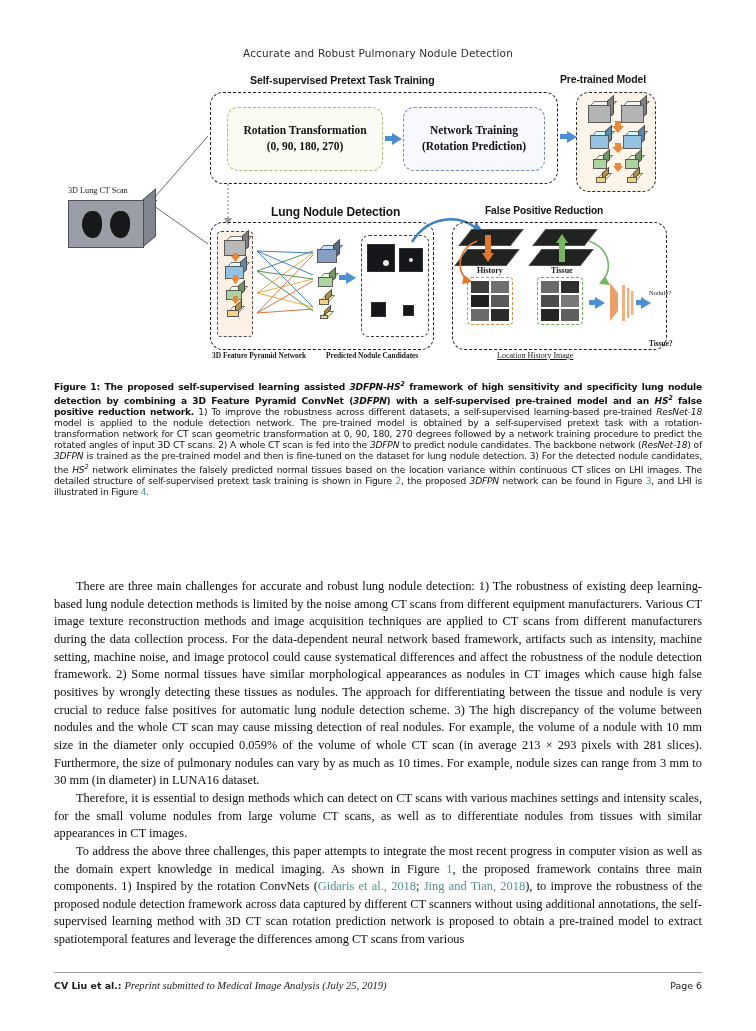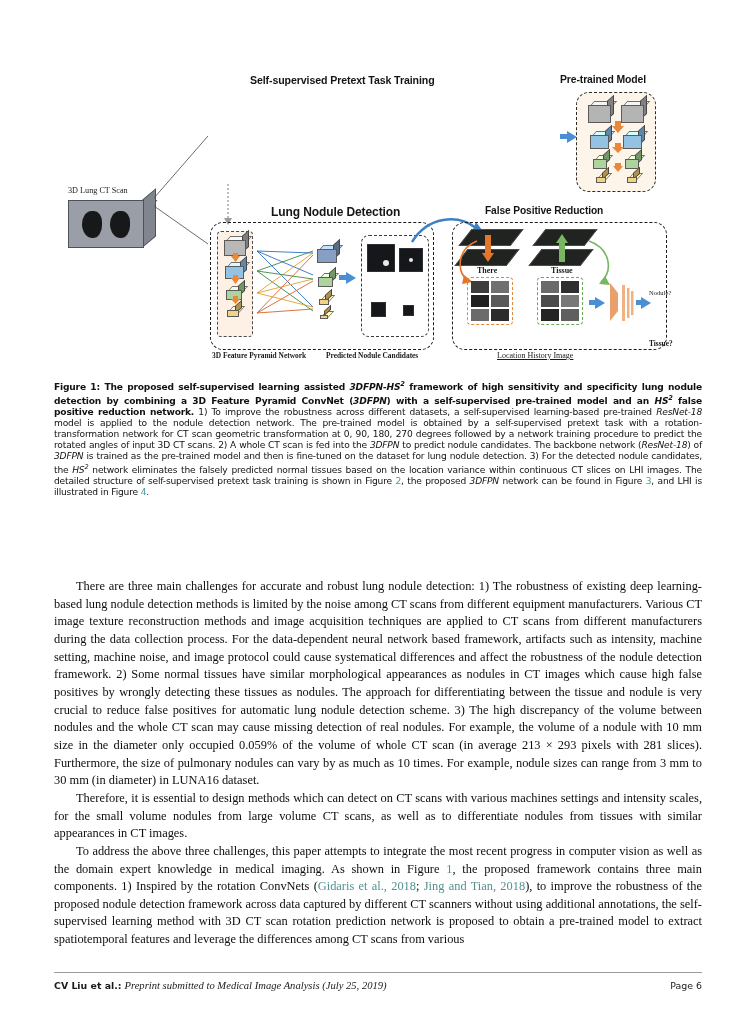--- a/index.html
+++ b/index.html
@@ -234,20 +234,21 @@
     align-items: baseline;
   }
   .footer .ftitle { font-style: italic; font-family: "Liberation Serif", serif; font-size: 10.6px; }
   .footer .fauthor { font-weight: bold; }
 </style>
 </head>
 <body>
 
 <div class="page">
 
+  <div class="running-head">Accurate and Robust Pulmonary Nodule Detection</div>
 
   <div class="figure">
 
     <div class="fig-label" style="left:190px; top:0px; font-size:10.6px;">Self-supervised Pretext Task Training</div>
     <div class="fig-label" style="left:500px; top:0px; font-size:10.4px;">Pre-trained Model</div>
     <div class="fig-label" style="left:211px; top:131px; font-size:12px;">Lung Nodule Detection</div>
     <div class="fig-label" style="left:425px; top:131px; font-size:10.2px;">False Positive Reduction</div>
 
     <div class="ctscan-wrap">
       <div class="fig-caption-sm" style="left:4px; top:0px; font-size:8.2px;">3D Lung CT Scan</div>
@@ -257,20 +258,37 @@
         <div class="lung" style="left:13px; top:10px; width:20px; height:27px;"></div>
         <div class="lung" style="left:41px; top:10px; width:20px; height:27px;"></div>
       </div>
     </div>
 
     <svg style="position:absolute; left:90px; top:20px; width:66px; height:168px; overflow:visible;">
       <line x1="4" y1="104" x2="58" y2="42" stroke="#5b5b5b" stroke-width="0.9"></line>
       <line x1="4" y1="112" x2="58" y2="150" stroke="#5b5b5b" stroke-width="0.9"></line>
     </svg>
 
+    <div class="dash-box pretext-box">
+      <div class="inner-box rot-box">
+        <span>
+          <span>Rotation Transformation</span><br>
+          <span>(0, 90, 180, 270)</span>
+        </span>
+      </div>
+      <div class="inner-box net-box">
+        <span>
+          <span>Network Training</span><br>
+          <span>(Rotation Prediction)</span>
+        </span>
+      </div>
+
+      <div class="arrow-stem" style="left:174px; top:43px; width:8px;"></div>
+      <div class="arrow-blue" style="left:181px; top:40px;"></div>
+    </div>
 
     <div class="arrow-stem" style="left:500px; top:60px; width:8px;"></div>
     <div class="arrow-blue" style="left:507px; top:57px;"></div>
 
     <div class="dash-box pretrained-box">
       <div class="minicube" style="left:11px; top:8px; width:21px; height:20px;">
         <div class="mc-t" style="background:#c9c9c9;"></div>
           <div class="mc-s" style="background:#a5a5a5;"></div>
           <div class="mc-f" style="background:#b4b4b4;"></div>
       </div>
@@ -422,21 +440,21 @@
 
       <div class="plane" style="left:86px; top:6px; width:50px; height:15px;"></div>
       <div class="plane" style="left:82px; top:26px; width:50px; height:15px;"></div>
 
       <svg style="position:absolute; left:28px; top:8px; width:14px; height:34px; overflow:visible;">
         <polygon points="4,4 10,4 10,22 13,22 7,31 1,22 4,22" fill="#e2772c"></polygon>
       </svg>
       <svg style="position:absolute; left:102px; top:8px; width:14px; height:34px; overflow:visible;">
         <polygon points="4,31 10,31 10,12 13,12 7,3 1,12 4,12" fill="#7ab561"></polygon>
       </svg>
-      <div class="fig-caption-sm" style="left:24px; top:43px; font-size:8px; font-weight:bold;">There</div>
+      <div class="fig-caption-sm" style="left:24px; top:43px; font-size:8px; font-weight:bold;">History</div>
       <div class="fig-caption-sm" style="left:98px; top:43px; font-size:8px; font-weight:bold;">Tissue</div>
 
       <svg style="position:absolute; left:2px; top:16px; width:30px; height:48px; overflow:visible;">
         <path d="M22,2 C2,10 1,32 13,42" stroke="#e2772c" stroke-width="1.6" fill="none"></path>
         <polygon points="9,36 18,43 7,45" fill="#e2772c"></polygon>
       </svg>
       <svg style="position:absolute; left:130px; top:16px; width:34px; height:48px; overflow:visible;">
         <path d="M6,2 C28,10 30,32 18,43" stroke="#7ab561" stroke-width="1.6" fill="none"></path>
         <polygon points="22,37 16,45 27,46" fill="#7ab561"></polygon>
       </svg>

